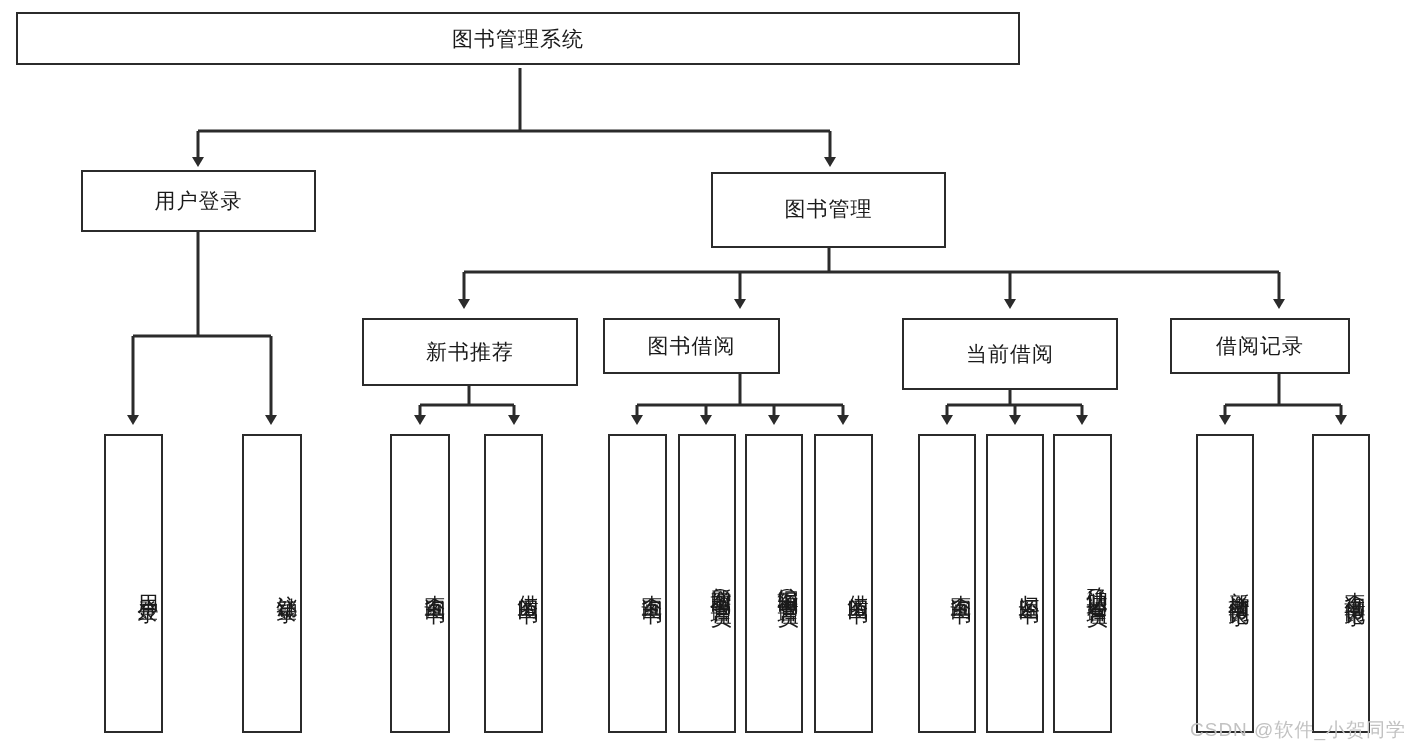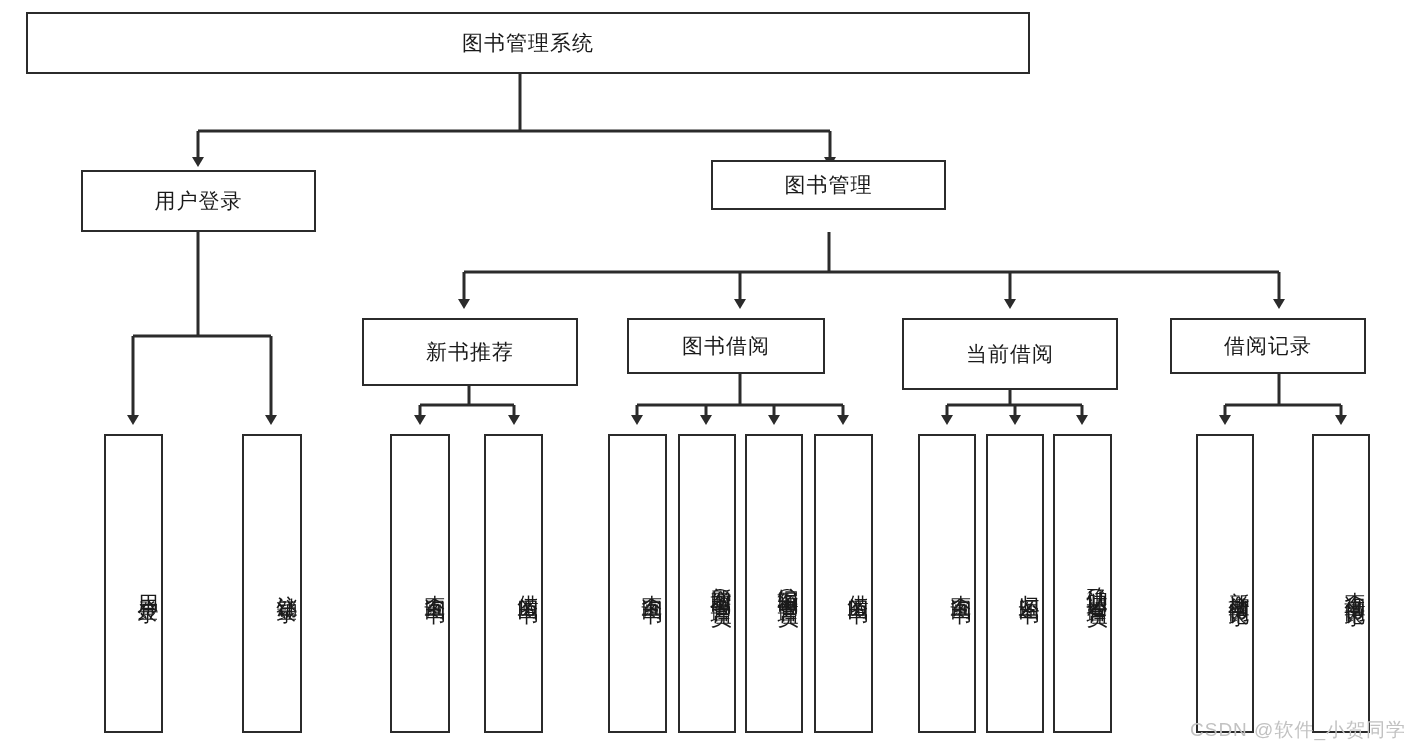--- a/index.html
+++ b/index.html
@@ -110,41 +110,41 @@
       <path d="M1015,405 L1015,416" marker-end="url(#arrow)"></path>
       <path d="M1082,405 L1082,416" marker-end="url(#arrow)"></path>
 
       <path d="M1279,374 L1279,405"></path>
       <path d="M1225,405 L1341,405"></path>
       <path d="M1225,405 L1225,416" marker-end="url(#arrow)"></path>
       <path d="M1341,405 L1341,416" marker-end="url(#arrow)"></path>
     </g>
   </svg>
 
-  <div class="node horiz" style="left:26px; top:12px; width:1004px; height:62px;">
+  <div class="node horiz" style="left:16px; top:12px; width:1004px; height:53px;">
     <span class="label">图书管理系统</span>
   </div>
 
   <div class="node horiz" style="left:81px; top:170px; width:235px; height:62px;">
     <span class="label">用户登录</span>
   </div>
-  <div class="node horiz" style="left:711px; top:160px; width:235px; height:50px;">
+  <div class="node horiz" style="left:711px; top:172px; width:235px; height:76px;font-family:Liberation Serif, serif;">
     <span class="label">图书管理</span>
   </div>
 
   <div class="node horiz" style="left:362px; top:318px; width:216px; height:68px;">
     <span class="label">新书推荐</span>
   </div>
-  <div class="node horiz" style="left:627px; top:318px; width:198px; height:56px;">
+  <div class="node horiz" style="left:603px; top:318px; width:177px; height:56px;">
     <span class="label">图书借阅</span>
   </div>
   <div class="node horiz" style="left:902px; top:318px; width:216px; height:72px;">
     <span class="label">当前借阅</span>
   </div>
-  <div class="node horiz" style="left:1170px; top:318px; width:196px; height:56px;">
+  <div class="node horiz" style="left:1170px; top:318px; width:180px; height:56px;">
     <span class="label">借阅记录</span>
   </div>
 
   <div class="node vert" style="left:104px; top:434px; width:59px; height:299px;">
     <span class="label">用户登录</span>
   </div>
   <div class="node vert" style="left:242px; top:434px; width:60px; height:299px;">
     <span class="label">注销登录</span>
   </div>
 

